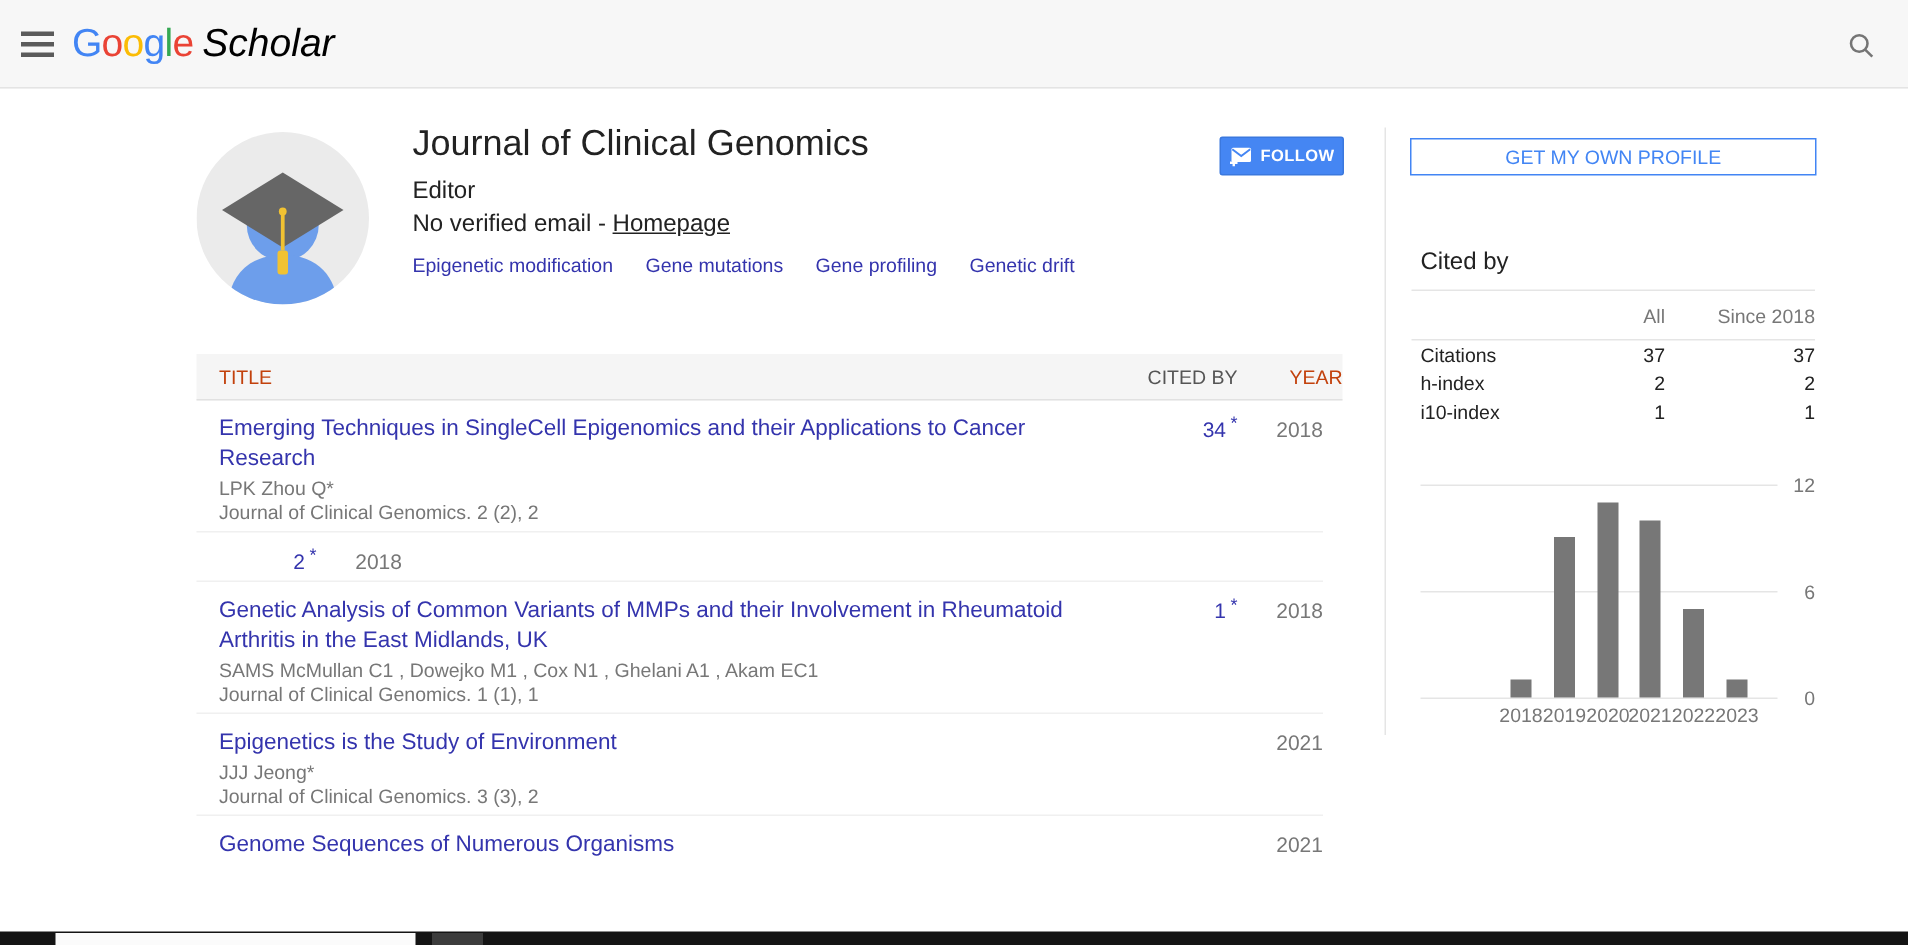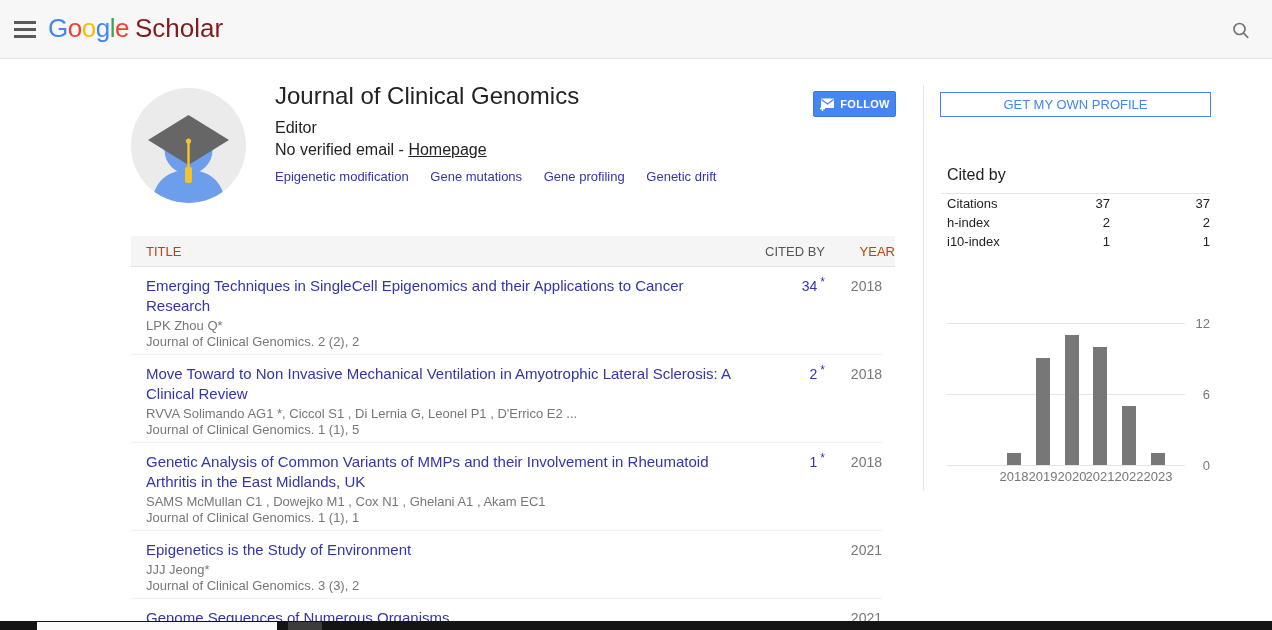--- a/index.html
+++ b/index.html
@@ -8,21 +8,21 @@
   .page { position: relative; width: 1272px; height: 630px; background: #fff; overflow: hidden; }
 
   
   .topbar { position: absolute; left: 0; top: 0; width: 1272px; height: 59px;
             background: #f7f7f7; border-bottom: 1px solid #e4e4e4; }
   .hamburger { position: absolute; left: 14px; top: 21px; width: 22px; height: 17px; cursor: pointer; }
   .hamburger span { display: block; height: 3px; background: #5a5a5a; margin-bottom: 4px; }
   .logo { position: absolute; left: 48px; top: 13px; font-size: 26px; letter-spacing: -0.5px; cursor: pointer; }
   .logo .l-blue { color: #4285F4; } .logo .l-red { color: #EA4335; }
   .logo .l-yellow { color: #FBBC05; } .logo .l-green { color: #34A853; }
-  .logo .scholar { color: #7f1d1d; margin-left: 6px; letter-spacing: 0; }
+  .logo .scholar { color: #000000; margin-left: 6px; letter-spacing: 0; font-style: italic; }
   .search-btn { position: absolute; right: 20px; top: 20px; width: 22px; height: 22px; cursor: pointer; }
 
   
   .avatar { position: absolute; left: 131px; top: 88px; width: 115px; height: 115px; }
   .profile-info { position: absolute; left: 275px; top: 82px; width: 520px; }
   .profile-name { font-size: 24px; color: #222; font-weight: normal; }
   .profile-role { margin-top: 9px; font-size: 16px; color: #222; }
   .profile-email { margin-top: 4px; font-size: 16px; color: #222; }
   .homepage-link { color: #222; text-decoration: underline; cursor: pointer; }
   .interests { margin-top: 10px; font-size: 13px; }
@@ -162,25 +162,20 @@
         <div class="pub-main">
           <a class="pub-title">Emerging Techniques in SingleCell Epigenomics and their Applications to Cancer Research</a>
           <div class="pub-authors">LPK Zhou Q*</div>
           <div class="pub-venue">Journal of Clinical Genomics. 2 (2), 2</div>
         </div>
         <div class="pub-cited"><a class="cited-num">34</a><span class="cited-star">*</span></div>
         <div class="pub-year">2018</div>
       </div>
 
       <div class="pub-row">
-        <div class="pub-main">
-          <a class="pub-title">Move Toward to Non Invasive Mechanical Ventilation in Amyotrophic Lateral Sclerosis: A Clinical Review</a>
-          <div class="pub-authors">RVVA Solimando AG1 *, Ciccol S1 , Di Lernia G, Leonel P1 , D'Errico E2 ...</div>
-          <div class="pub-venue">Journal of Clinical Genomics. 1 (1), 5</div>
-        </div>
         <div class="pub-cited"><a class="cited-num">2</a><span class="cited-star">*</span></div>
         <div class="pub-year">2018</div>
       </div>
 
       <div class="pub-row">
         <div class="pub-main">
           <a class="pub-title">Genetic Analysis of Common Variants of MMPs and their Involvement in Rheumatoid Arthritis in the East Midlands, UK</a>
           <div class="pub-authors">SAMS McMullan C1 , Dowejko M1 , Cox N1 , Ghelani A1 , Akam EC1</div>
           <div class="pub-venue">Journal of Clinical Genomics. 1 (1), 1</div>
         </div>
@@ -213,20 +208,25 @@
   <div class="sidebar-divider"></div>
 
   <div class="get-profile-btn">
     <span>GET MY OWN PROFILE</span>
   </div>
 
   <div class="citedby-title">Cited by</div>
 
   <div class="stats">
     <div class="stats-rule"></div>
+    <div class="stats-head">
+      <div class="st-label"></div>
+      <div class="st-all">All</div>
+      <div class="st-since">Since 2018</div>
+    </div>
     <div class="stats-row">
       <div class="st-label">Citations</div>
       <div class="st-all">37</div>
       <div class="st-since">37</div>
     </div>
     <div class="stats-row">
       <div class="st-label">h-index</div>
       <div class="st-all">2</div>
       <div class="st-since">2</div>
     </div>

